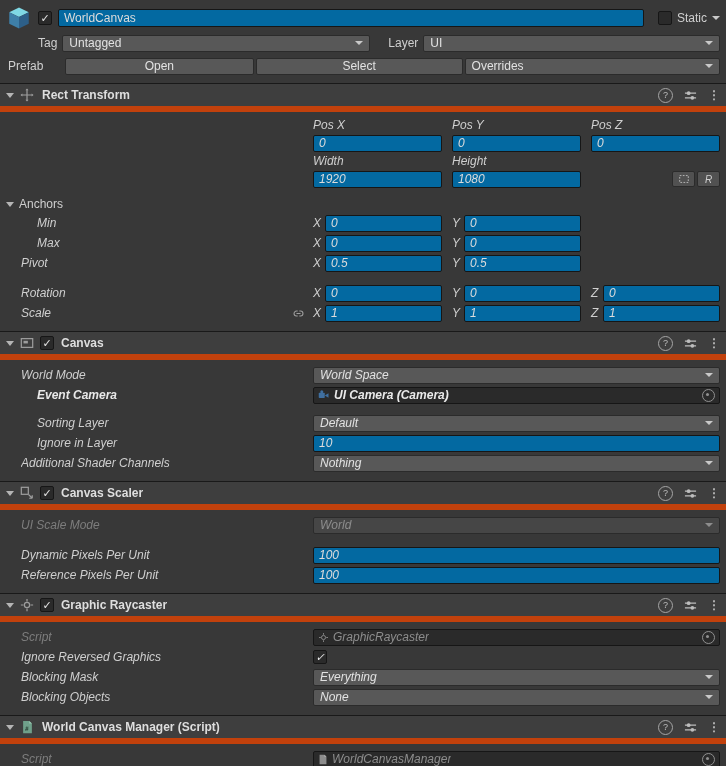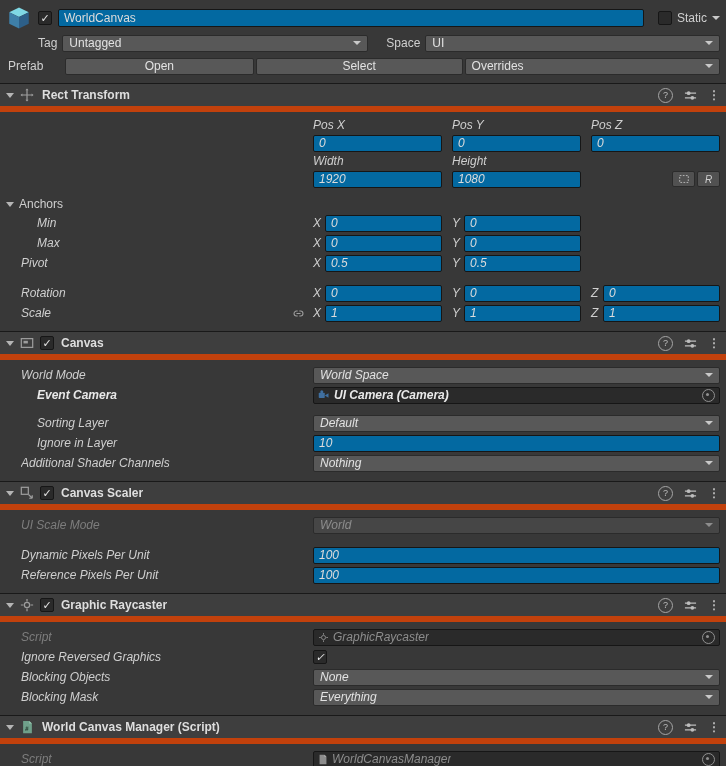--- a/index.html
+++ b/index.html
@@ -107,21 +107,21 @@
         <span>Static</span>
         <span class="dd-caret"></span>
       </div>
     </div>
     <div class="go-row2">
       <span class="mini-lbl">Tag</span>
       <div class="dropdown" style="flex:1.04;">
         <span>Untagged</span>
         <span class="dd-caret"></span>
       </div>
-      <span class="mini-lbl" style="margin-left:18px;">Space</span>
+      <span class="mini-lbl" style="margin-left:18px;">Layer</span>
       <div class="dropdown" style="flex:1;">
         <span>UI</span>
         <span class="dd-caret"></span>
       </div>
     </div>
     <div class="go-row3">
       <span class="mini-lbl">Prefab</span>
       <div class="btn" style="flex:0.92;margin-right:2px;">Open</div>
       <div class="btn" style="flex:1.01;margin-right:2px;">Select</div>
       <div class="dropdown" style="flex:1.19;">
@@ -461,33 +461,33 @@
         </div>
       </div>
     </div>
     <div class="row">
       <span class="lbl">Ignore Reversed Graphics</span>
       <div class="val">
         <span class="checkbox checked"></span>
       </div>
     </div>
     <div class="row">
+      <span class="lbl">Blocking Mask</span>
+      <div class="val">
+        <div class="dropdown">
+          <span>Everything</span>
+          <span class="dd-caret"></span>
+        </div>
+      </div>
+    </div>
+    <div class="row">
       <span class="lbl">Blocking Objects</span>
       <div class="val">
         <div class="dropdown">
           <span>None</span>
-          <span class="dd-caret"></span>
-        </div>
-      </div>
-    </div>
-    <div class="row">
-      <span class="lbl">Blocking Mask</span>
-      <div class="val">
-        <div class="dropdown">
-          <span>Everything</span>
           <span class="dd-caret"></span>
         </div>
       </div>
     </div>
   </div>
 
   <div class="comp-header">
     <span class="foldout"></span>
     <span class="comp-icon">
       <svg width="13" height="14" viewBox="0 0 14 16">

